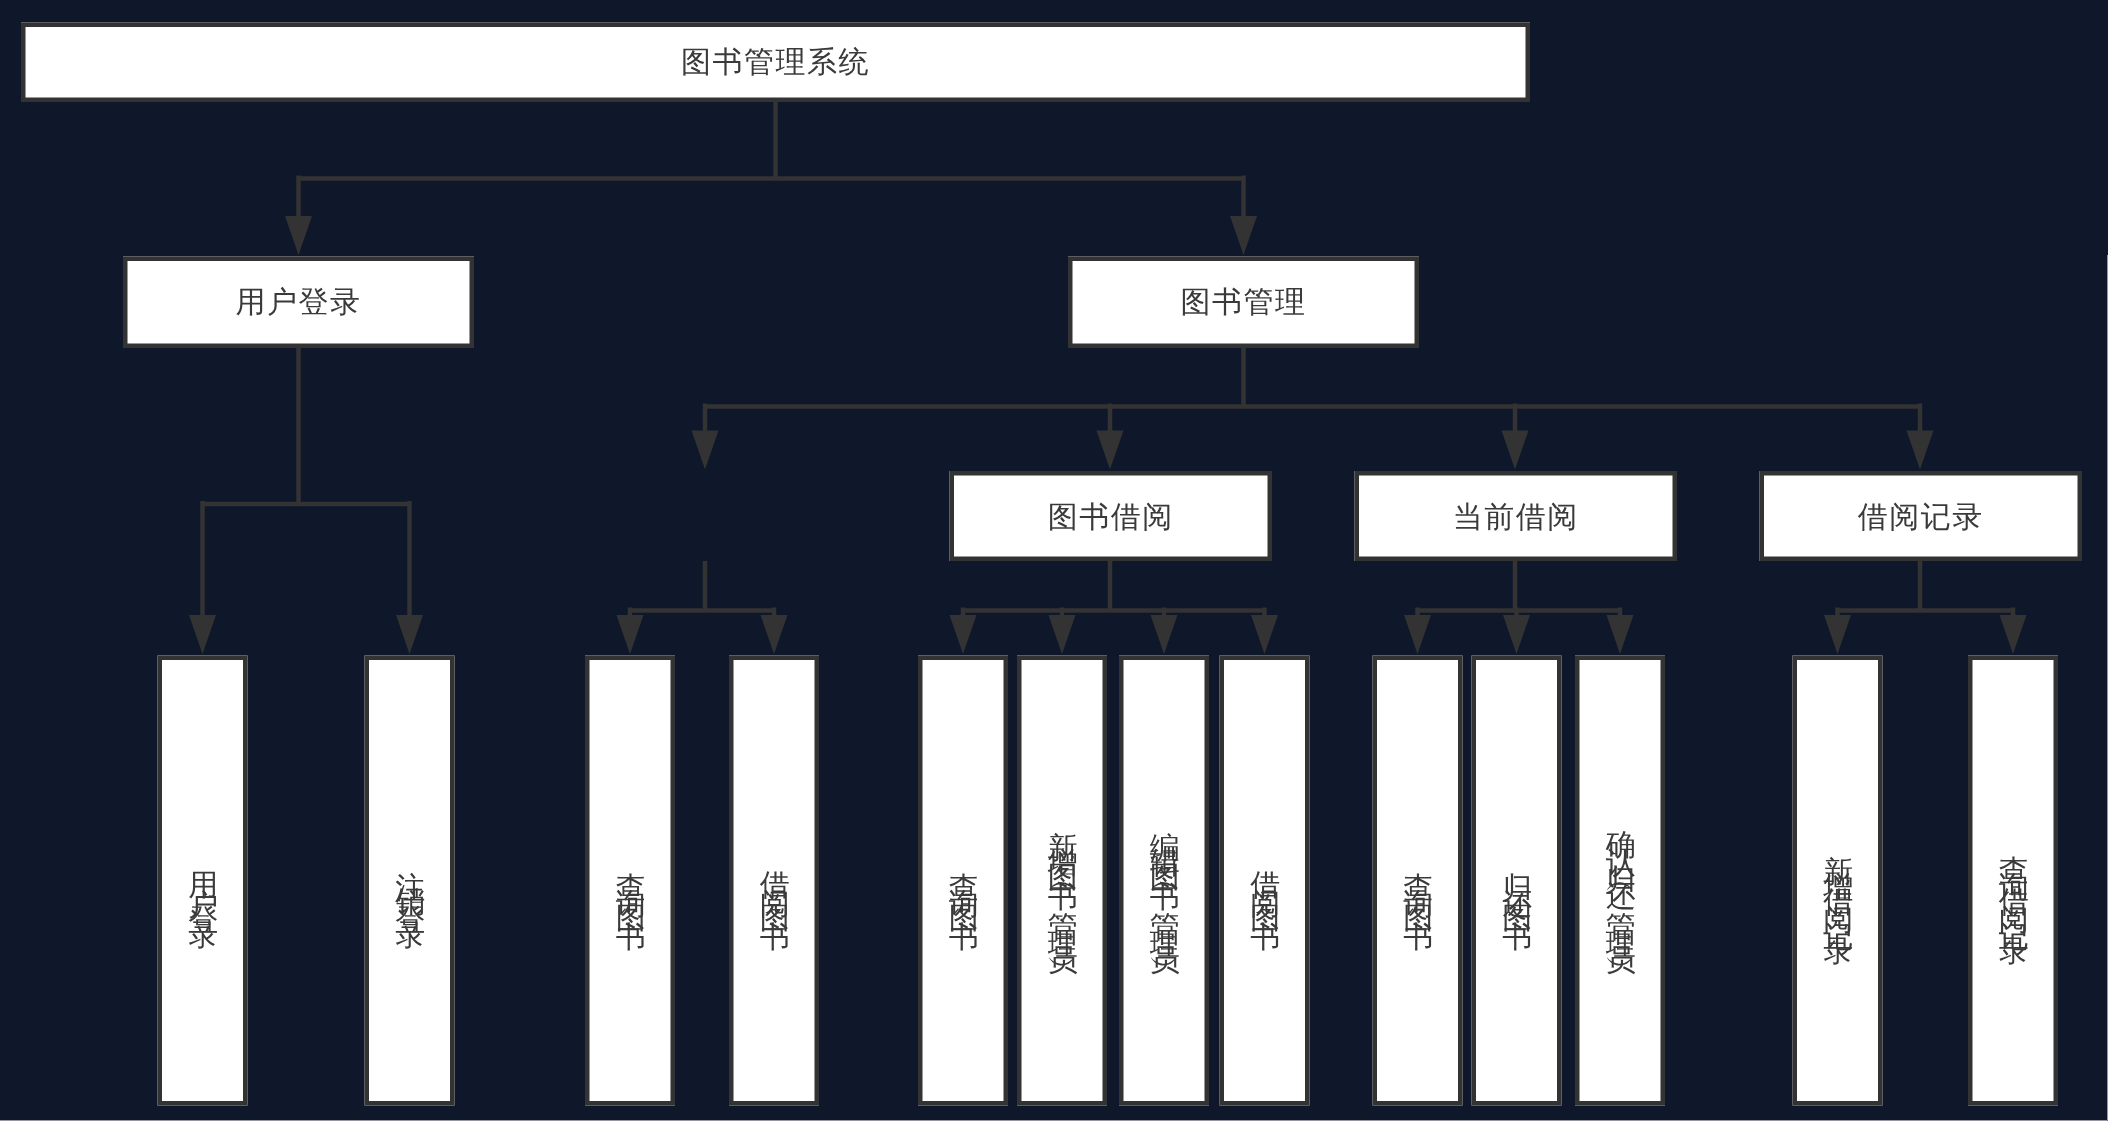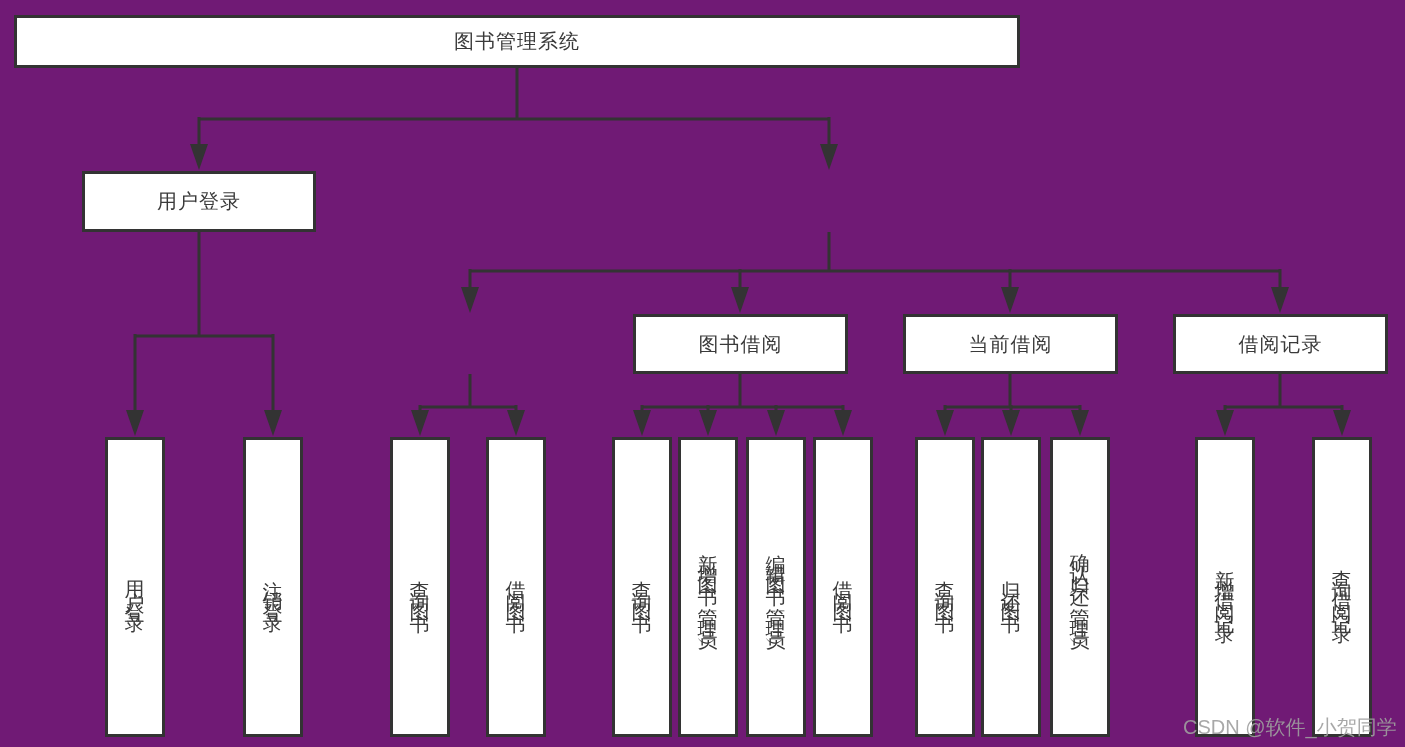--- a/index.html
+++ b/index.html
@@ -4,21 +4,21 @@
 <style>
   html, body {
     margin: 0;
     padding: 0;
     background: #ffffff;
   }
   .canvas {
     position: relative;
     width: 1405px;
     height: 747px;
-    background: #701a75;
+    background: #0f172a;
     font-family: "Liberation Sans", "DejaVu Sans", sans-serif;
     overflow: hidden;
   }
   .connectors {
     position: absolute;
     left: 0;
     top: 0;
     width: 1405px;
     height: 747px;
     z-index: 1;
@@ -114,20 +114,23 @@
     <polygon fill="#333333" stroke="none" points="1333,410 1351,410 1342,436"></polygon>
   </svg>
 
   <div class="node node-h root">
     <span>图书管理系统</span>
   </div>
 
   <div class="node node-h lvl2a">
     <span>用户登录</span>
   </div>
+  <div class="node node-h lvl2b">
+    <span>图书管理</span>
+  </div>
 
   <div class="node node-h lvl3 s1">
     <span>图书借阅</span>
   </div>
   <div class="node node-h lvl3 s2">
     <span>当前借阅</span>
   </div>
   <div class="node node-h lvl3 s3">
     <span>借阅记录</span>
   </div>
@@ -169,15 +172,14 @@
     <span>确认归还（管理员）</span>
   </div>
 
   <div class="node node-v leaf" style="left:1195px">
     <span>新增借阅记录</span>
   </div>
   <div class="node node-v leaf" style="left:1312px">
     <span>查询借阅记录</span>
   </div>
 
-  <div class="watermark">CSDN @软件_小贺同学</div>
 
 </div>
 
 </body></html>

